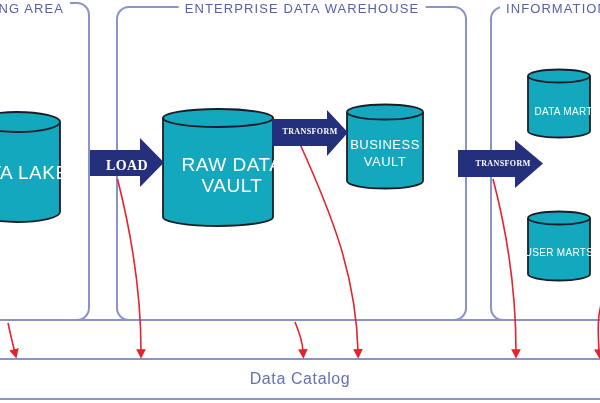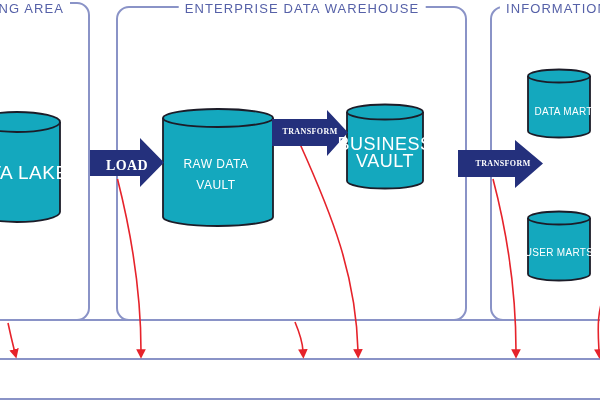--- a/index.html
+++ b/index.html
@@ -32,22 +32,22 @@
   .t-staging{left:-51px;}
   .t-edw{left:302px;transform:translateX(-50%);}
   .t-info{left:557px;transform:translateX(-50%);}
 
   .cyl-label{
     position:absolute;color:#fff;text-align:center;letter-spacing:.5px;
     transform:translateX(-50%);white-space:nowrap;
   }
   .cyl-label span{display:block;}
   .lbl-dlake{left:16px;top:162px;font-size:19px;}
-  .lbl-rdv{left:216px;top:154px;font-size:12px;line-height:21px;}
-  .lbl-bv{left:385px;top:136px;font-size:18px;line-height:17px;}
+  .lbl-rdv{left:232px;top:154px;font-size:19px;line-height:21px;}
+  .lbl-bv{left:385px;top:136px;font-size:13px;line-height:17px;}
   .lbl-dmarts{left:559px;top:106px;font-size:10px;letter-spacing:.3px;margin-left:8px;}
   .lbl-umarts{left:559px;top:247px;font-size:10px;letter-spacing:.3px;text-align:center;}
 
   .arrow-label{
     position:absolute;color:#fff;font-weight:bold;letter-spacing:.4px;
     transform:translateX(-50%);white-space:nowrap;font-family:Liberation Serif, serif;
   }
   .lbl-load{left:127px;top:158px;font-size:14px;}
   .lbl-t1{left:310px;top:127px;font-size:8px;}
   .lbl-t2{left:503px;top:159px;font-size:8px;}
@@ -123,14 +123,15 @@
     <span>BUSINESS</span>
     <span>VAULT</span>
   </div>
   <span class="cyl-label lbl-dmarts">DATA MARTS</span>
   <span class="cyl-label lbl-umarts">USER MARTS</span>
 
   <span class="arrow-label lbl-load">LOAD</span>
   <span class="arrow-label lbl-t1">TRANSFORM</span>
   <span class="arrow-label lbl-t2">TRANSFORM</span>
 
+  <span class="catalog-label">Data Catalog</span>
 
 </div>
 
 </body></html>

